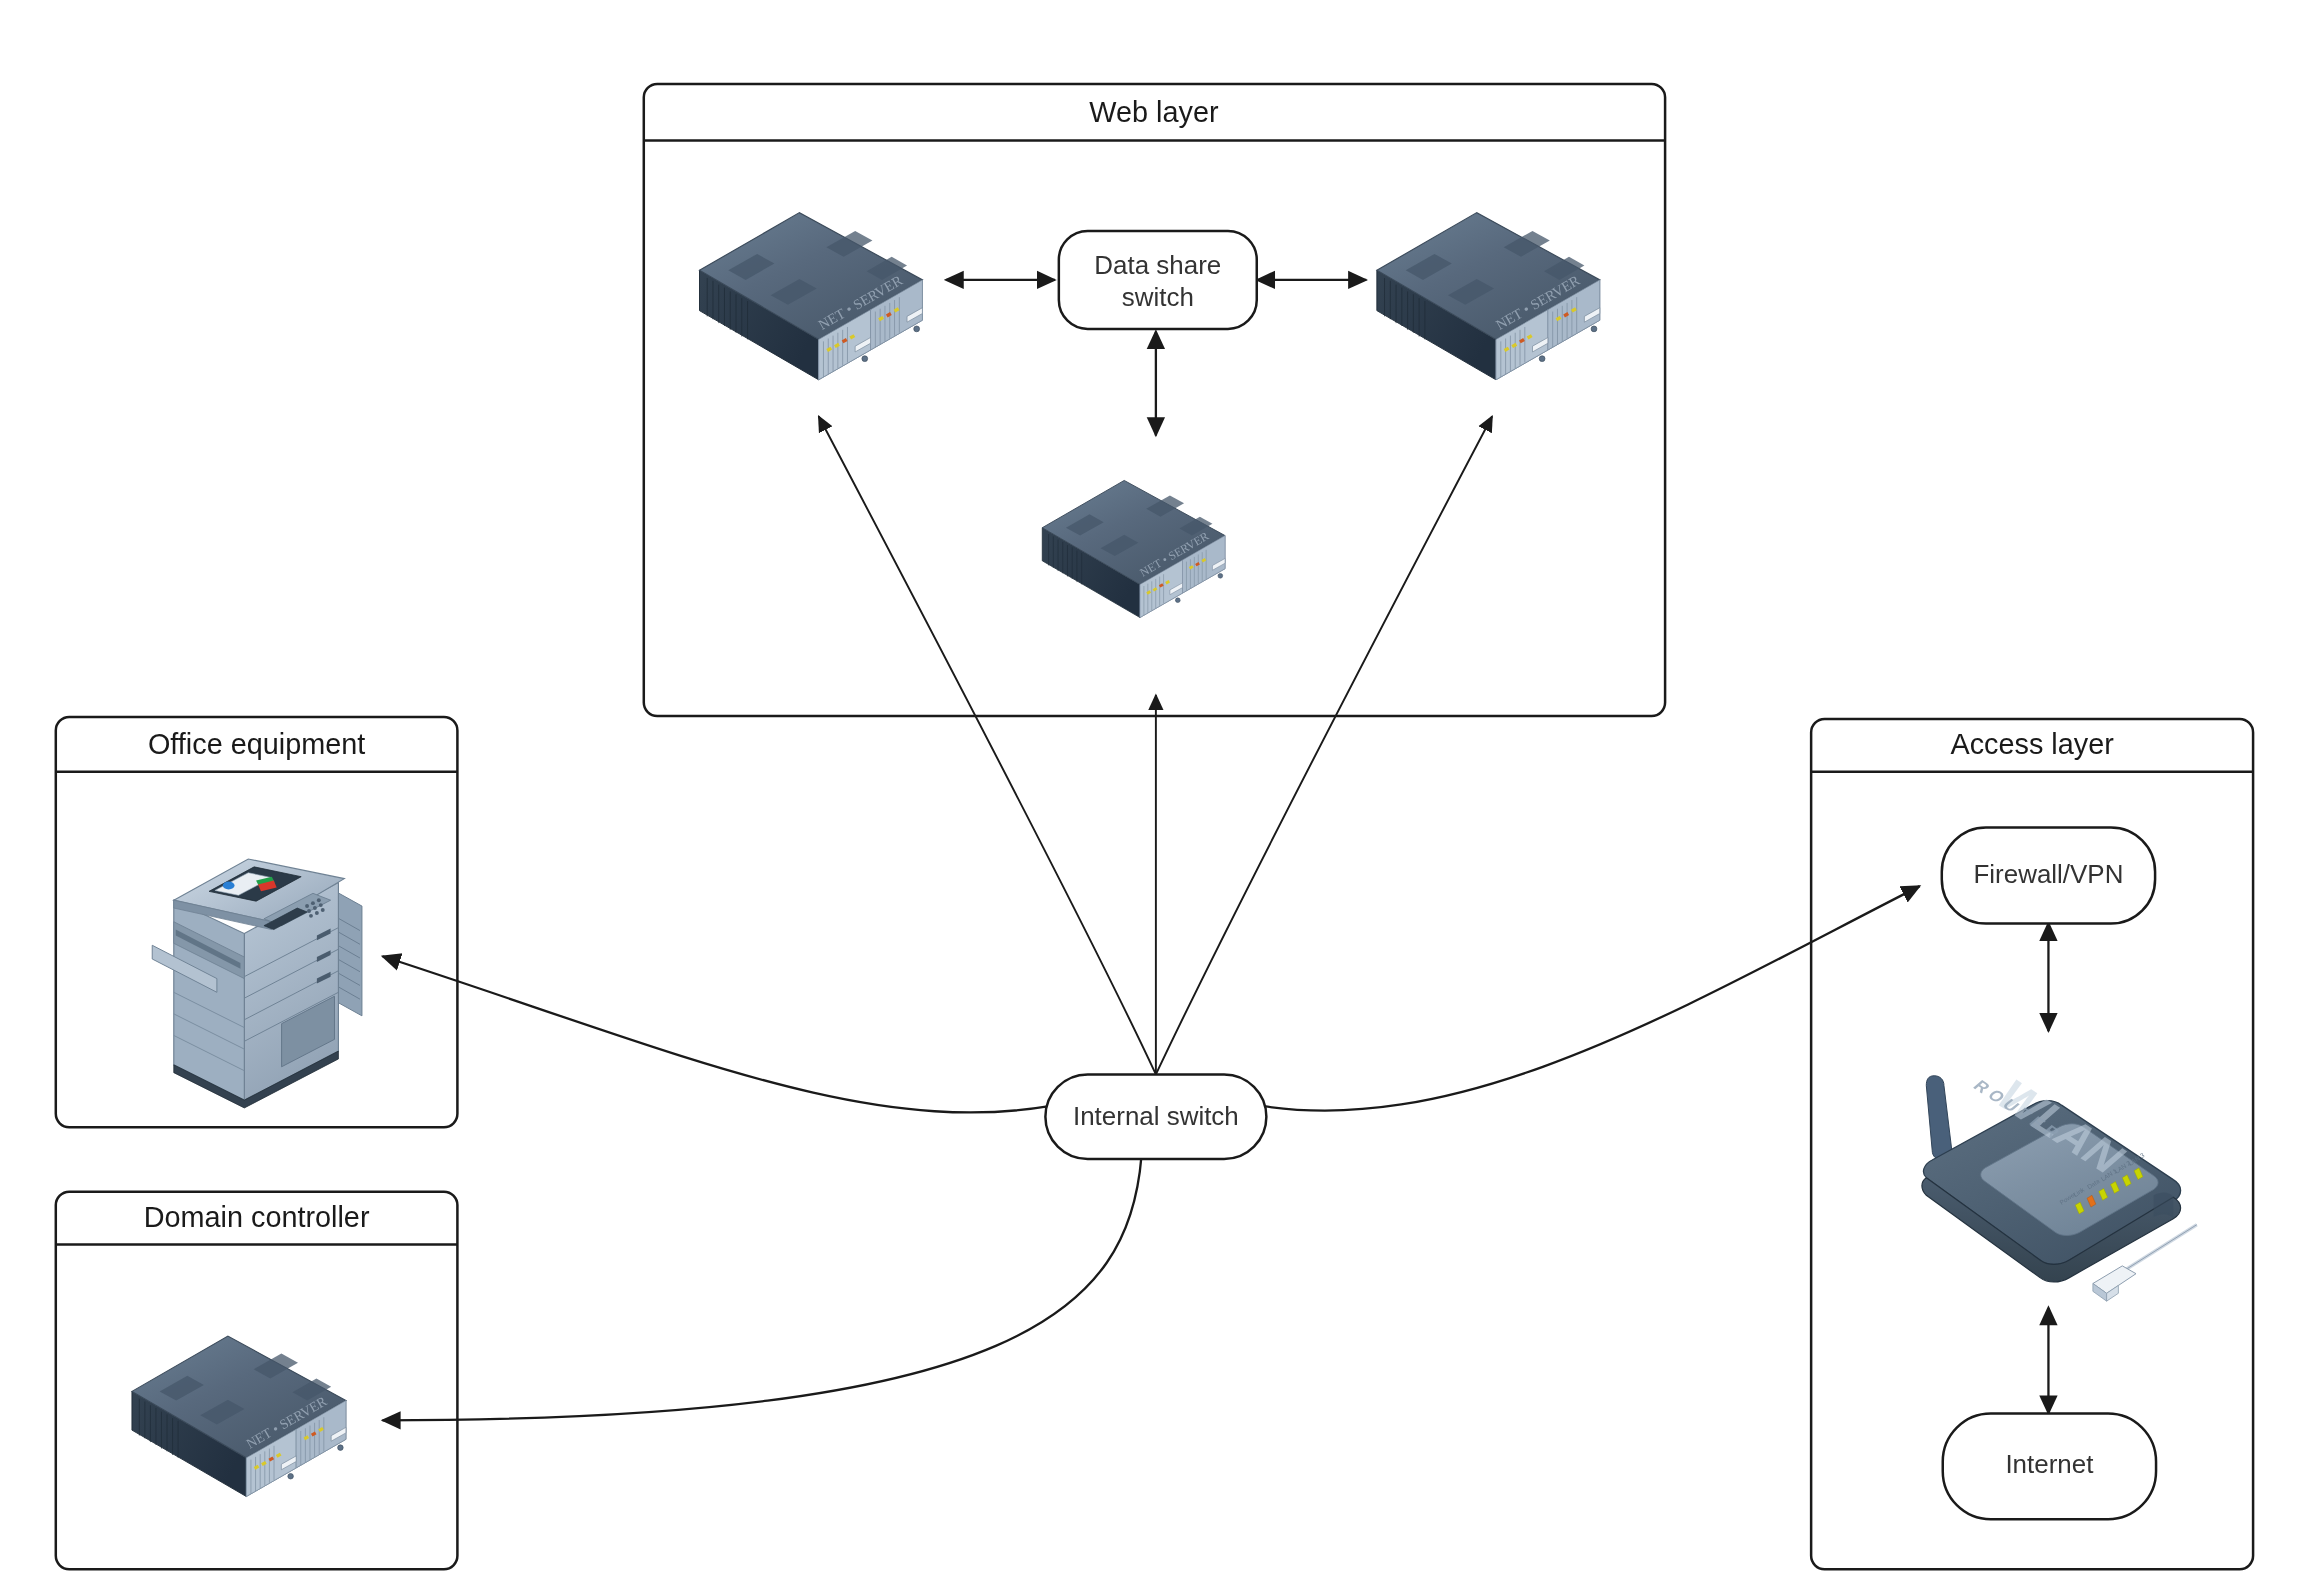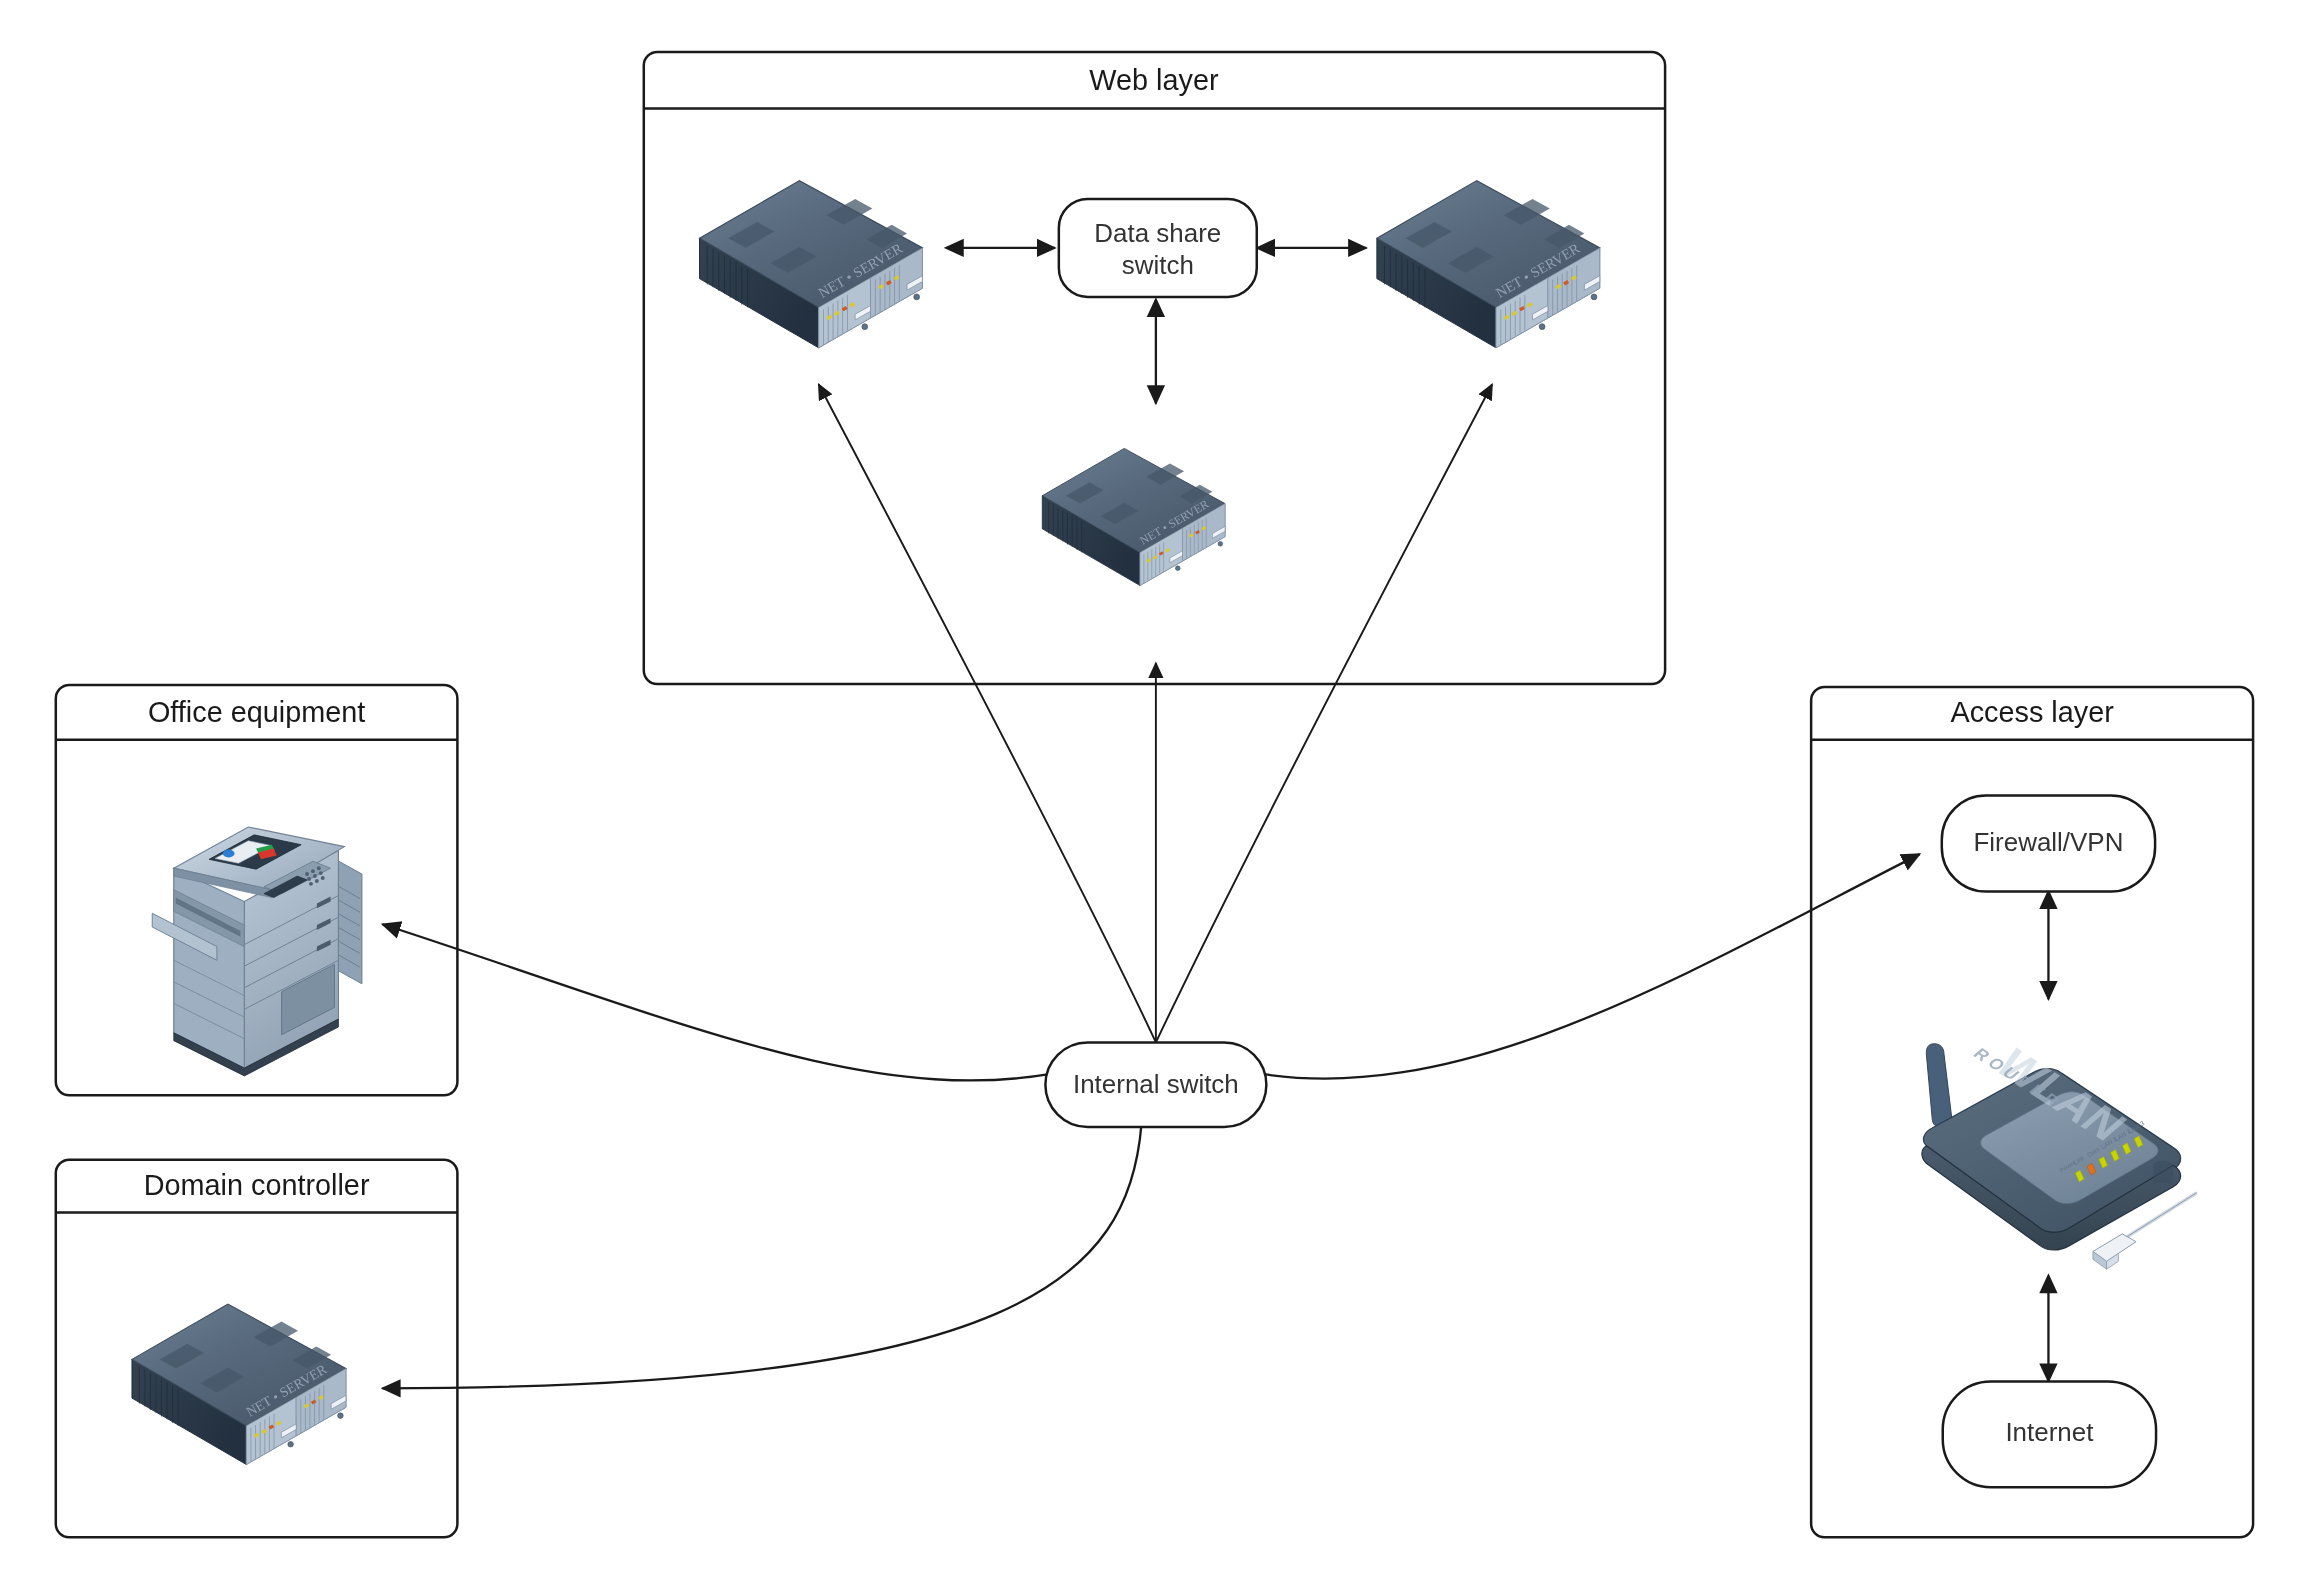--- a/index.html
+++ b/index.html
@@ -10,20 +10,21 @@
   body {
     width: 2306px;
     height: 1592px;
     font-family: "Liberation Sans", sans-serif;
     overflow: hidden;
   }
   #diagram-root {
     position: relative;
     width: 2306px;
     height: 1130px;
+    margin-top: 32px;
   }
   svg.canvas {
     position: absolute;
     top: 0;
     left: 0;
     width: 2306px;
     height: 1592px;
   }
   .container-label {
     font-family: "Liberation Sans", sans-serif;

